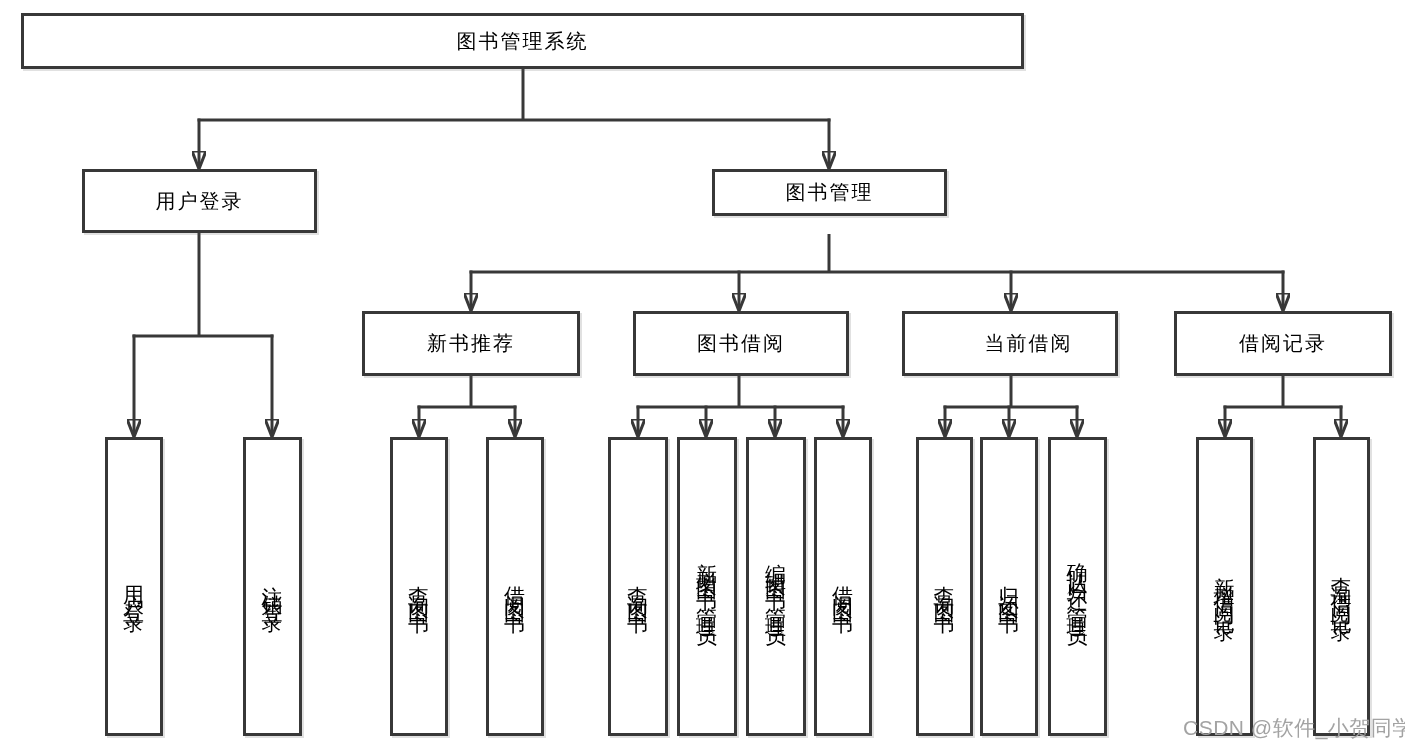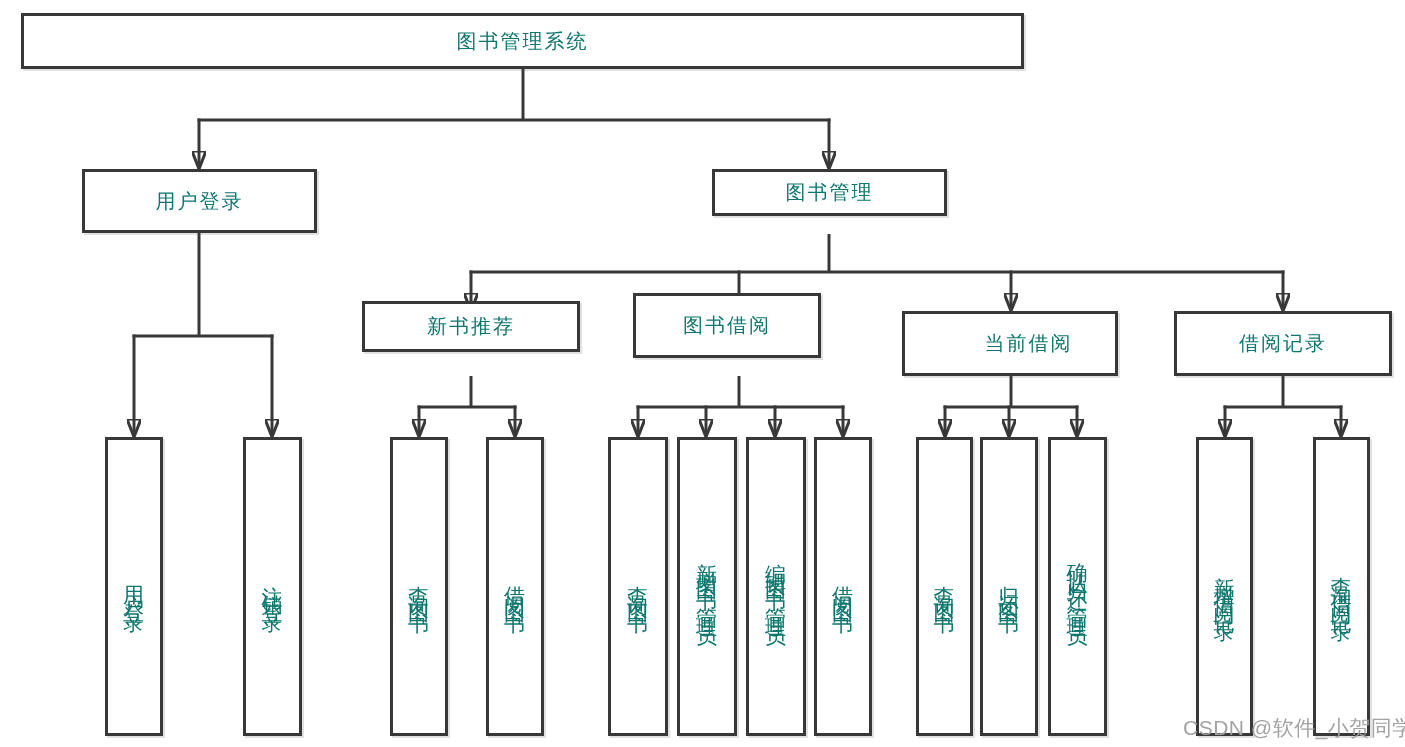--- a/index.html
+++ b/index.html
@@ -28,21 +28,21 @@
     fill: none;
   }
   .node {
     position: absolute;
     box-sizing: border-box;
     border: 3px solid #383838;
     background: #ffffff;
     display: flex;
     align-items: center;
     justify-content: center;
-    color: #0f766e;
+    color: #000000;
     z-index: 2;
     box-shadow: 2px 2px 0 rgba(90, 90, 90, 0.18);
   }
   .node.h span {
     font-size: 20px;
     letter-spacing: 2px;
     white-space: nowrap;
   }
   .node.v span {
     writing-mode: vertical-rl;
@@ -133,24 +133,24 @@
     <span>图书管理系统</span>
   </div>
 
   <div class="node h" style="left:82px; top:169px; width:235px; height:64px;">
     <span>用户登录</span>
   </div>
   <div class="node h" style="left:712px; top:169px; width:235px; height:47px;">
     <span>图书管理</span>
   </div>
 
-  <div class="node h" style="left:362px; top:301px; width:218px; height:51px;font-family:Liberation Serif, serif;">
+  <div class="node h" style="left:362px; top:311px; width:218px; height:65px;font-family:Liberation Serif, serif;">
     <span>新书推荐</span>
   </div>
-  <div class="node h" style="left:633px; top:293px; width:188px; height:65px;">
+  <div class="node h" style="left:633px; top:311px; width:216px; height:65px;">
     <span>图书借阅</span>
   </div>
   <div class="node h" style="left:902px; top:311px; width:216px; height:65px;padding-left:37px;">
     <span>当前借阅</span>
   </div>
   <div class="node h" style="left:1174px; top:311px; width:218px; height:65px;">
     <span>借阅记录</span>
   </div>
 
   <div class="node v" style="left:105px; top:437px; width:58px; height:299px;">

